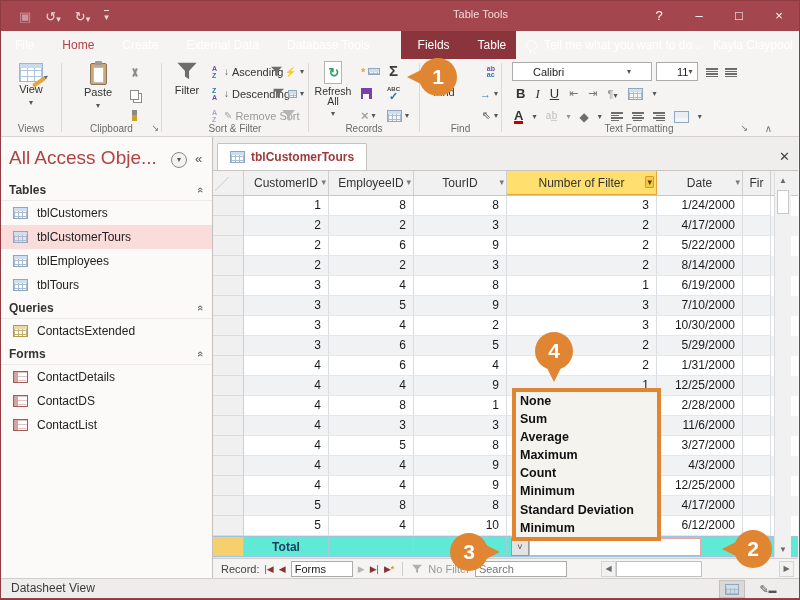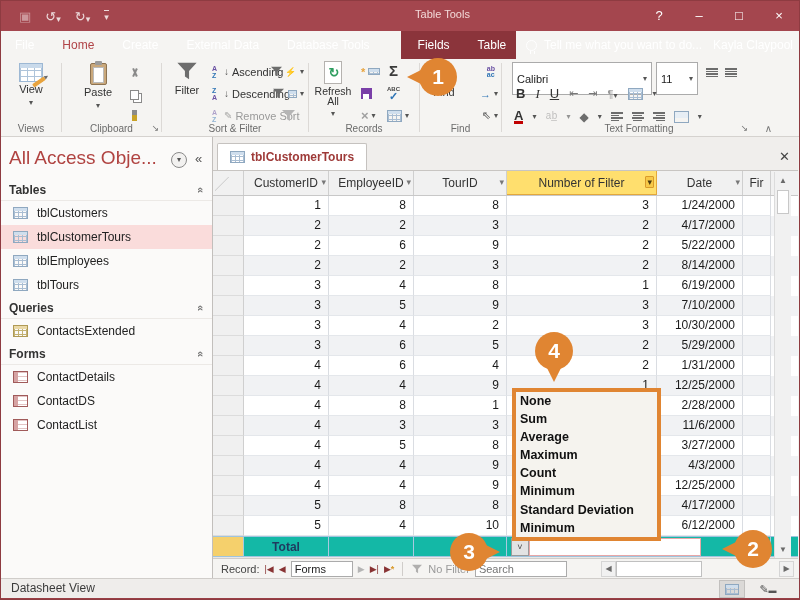--- a/index.html
+++ b/index.html
@@ -7,21 +7,21 @@
   .window { position:relative; width:800px; height:600px; background:#f5f4f2; border:1px solid #8e3b41; overflow:hidden; }
 
   
   .titlebar { position:absolute; left:0; top:0; width:100%; height:30px; background:#a4464e; color:#fff; }
   .qat { position:absolute; left:18px; top:0; height:30px; display:flex; align-items:center; gap:14px; color:rgba(255,255,255,.8); font-size:13px; }
   .qat .dis { opacity:.55; }
   .qat-caret { font-size:9px; position:relative; top:1px; }
   .qat-custom { border-top:1px solid rgba(255,255,255,.8); font-size:9px; padding-top:1px; }
   .win-title { position:absolute; left:188px; top:0; height:30px; line-height:30px; font-size:12px; color:#fff; white-space:nowrap; }
   .contextual-bg { position:absolute; left:400px; top:0; width:115px; height:58px; background:#8b343b; }
-  .contextual-label { position:absolute; left:384px; top:0; width:115px; height:26px; line-height:26px; text-align:center; font-size:11px; color:#f3d9d9; }
+  .contextual-label { position:absolute; left:422px; top:0; width:115px; height:26px; line-height:26px; text-align:center; font-size:11px; color:#f3d9d9; }
   .win-controls { position:absolute; right:0; top:0; height:30px; display:flex; }
   .win-btn { width:40px; height:30px; line-height:30px; text-align:center; color:#fff; font-size:13px; }
 
   
   .tabrow { position:absolute; left:0; top:30px; width:100%; height:28px; background:transparent; }
   .tabrow-inner { position:absolute; left:0; top:0; width:100%; height:28px; display:flex; align-items:flex-end; }
   .rtab { height:28px; line-height:28px; padding:0 14px; font-size:12px; color:#fff; white-space:nowrap; }
   .rtab.active { background:#f5f4f2; color:#b04347; }
   .tellme { position:absolute; left:525px; top:0; height:28px; display:flex; align-items:center; gap:7px; color:#fff; font-size:12px; }
   .bulb { width:11px; height:11px; border:1.5px solid #fff; border-radius:50%; position:relative; }
@@ -61,21 +61,21 @@
   .abc-check .t { font-size:6px; font-weight:bold; color:#444; letter-spacing:0; }
   .abc-check .c { font-size:11px; color:#2e74b5; font-weight:bold; }
   .replace-ic { display:flex; flex-direction:column; font-size:7px; line-height:6px; font-weight:bold; }
   .replace-ic .l1 { color:#6a51a3; } .replace-ic .l2 { color:#2e74b5; }
   .bars { display:inline-flex; flex-direction:column; justify-content:space-between; width:12px; height:9px; }
   .bars i { height:1.5px; background:#6d6d6d; }
   .bars.left i:nth-child(2){ width:70%; } .bars.left i:nth-child(4){ width:70%; }
   .bars.center i:nth-child(2){ width:70%; margin:0 auto; } .bars.center i:nth-child(4){ width:70%; margin:0 auto; }
   .bars.right i:nth-child(2){ width:70%; margin-left:auto; } .bars.right i:nth-child(4){ width:70%; margin-left:auto; }
   .a-red { font-size:13px; font-weight:bold; color:#333; line-height:11px; border-bottom:3px solid #c00000; }
-  .fontbox { background:#fff; border:1px solid #ababab; height:33px; display:flex; align-items:center; padding:0 4px; font-size:11px; color:#222; justify-content:space-between; }
+  .fontbox { background:#fff; border:1px solid #ababab; height:19px; display:flex; align-items:center; padding:0 20px; font-size:11px; color:#222; justify-content:space-between; }
   .launcher { font-size:9px; color:#777; }
   .cutx { position:relative; width:10px; height:11px; }
   .cutx::before, .cutx::after { content:""; position:absolute; left:4.5px; top:0; width:1.5px; height:9px; background:#8a8a8a; }
   .cutx::before { transform:rotate(25deg); } .cutx::after { transform:rotate(-25deg); }
   .copy-ic { position:relative; width:9px; height:10px; border:1px solid #8a8a8a; background:#fff; box-shadow:3px 3px 0 -1px #fff, 3px 3px 0 0 #8a8a8a; }
   .painter { width:5px; height:11px; background:#c9a227; border-top:5px solid #8a8a8a; }
 
   
   .navpane { position:absolute; left:0; top:136px; width:212px; height:441px; background:#fbfaf9; border-right:1px solid #c2bfbc; overflow:hidden; }
   .nav-title { position:absolute; left:8px; top:10px; font-size:19px; color:#b04341; white-space:nowrap; }
@@ -100,21 +100,21 @@
   .hdr-row { display:flex; height:25px; background:#f1f1f1; border-bottom:1px solid #c8c8c8; }
   .hdr-cell { position:relative; border-right:1px solid #cfcfcf; font-size:12px; color:#333; display:flex; align-items:center; justify-content:center; white-space:nowrap; overflow:hidden; }
   .hdr-cell .hc-arrow { position:absolute; right:2px; top:6px; font-size:9px; color:#777; }
   .hdr-cell.hl { background:#ffdf6e; border-right:1px solid #e3a83c; border-bottom:1px solid #e3a83c; }
   .hdr-cell.hl .hc-arrow { background:#f7c948; border:1px solid #d99a2b; border-radius:1px; top:5px; padding:0 1px; color:#4a3a10; }
   .corner-cell { background:#f1f1f1; border-right:1px solid #cfcfcf; background-image:linear-gradient(135deg, transparent 46%, #b9b9b9 48%, transparent 52%); background-size:14px 14px; background-repeat:no-repeat; background-position:2px 6px; }
   .data-row { display:flex; height:20px; background:#fff; }
   .data-row.alt { background:#f1f2f4; }
   .cell { border-right:1px solid #dadde2; border-bottom:1px solid #e4e7eb; font-size:12px; color:#1a1a1a; text-align:right; padding:2px 7px 0 0; white-space:nowrap; overflow:hidden; }
   .sel-cell { background:#f0f0f0; border-right:1px solid #cfcfcf; border-bottom:1px solid #dcdcdc; }
-  .total-row { position:relative; display:flex; height:21px; background:#14b8a6; border-top:1px solid #9fc4de; border-bottom:1px solid #9fc4de; }
+  .total-row { position:relative; display:flex; height:21px; background:#5eead4; border-top:1px solid #9fc4de; border-bottom:1px solid #9fc4de; }
   .total-row .tcell { border-right:1px solid #a9c9e0; }
   .total-sel { background:#f5d06c; border-right:1px solid #cfa93c; }
   .total-label { font-size:12px; font-weight:bold; color:#1f3a5f; text-align:center; padding-top:3px; }
   .total-combo-btn { position:absolute; left:298px; top:1px; width:18px; height:18px; background:#e3e3e3; border:1px solid #9a9a9a; text-align:center; line-height:16px; font-size:9px; color:#444; }
   .total-combo-field { position:absolute; left:316px; top:1px; width:172px; height:18px; background:#fff; border:1px solid #e8a7a7; }
 
   
   .vscroll { position:absolute; right:7px; top:35px; width:17px; bottom:20px; background:#f1f1f1; border-left:1px solid #dcdcdc; }
   .vs-btn { height:17px; text-align:center; font-size:8px; color:#6a6a6a; line-height:17px; background:#f1f1f1; }
   .vs-thumb { height:24px; margin:1px 2px; background:#fff; border:1px solid #c8c8c8; }

